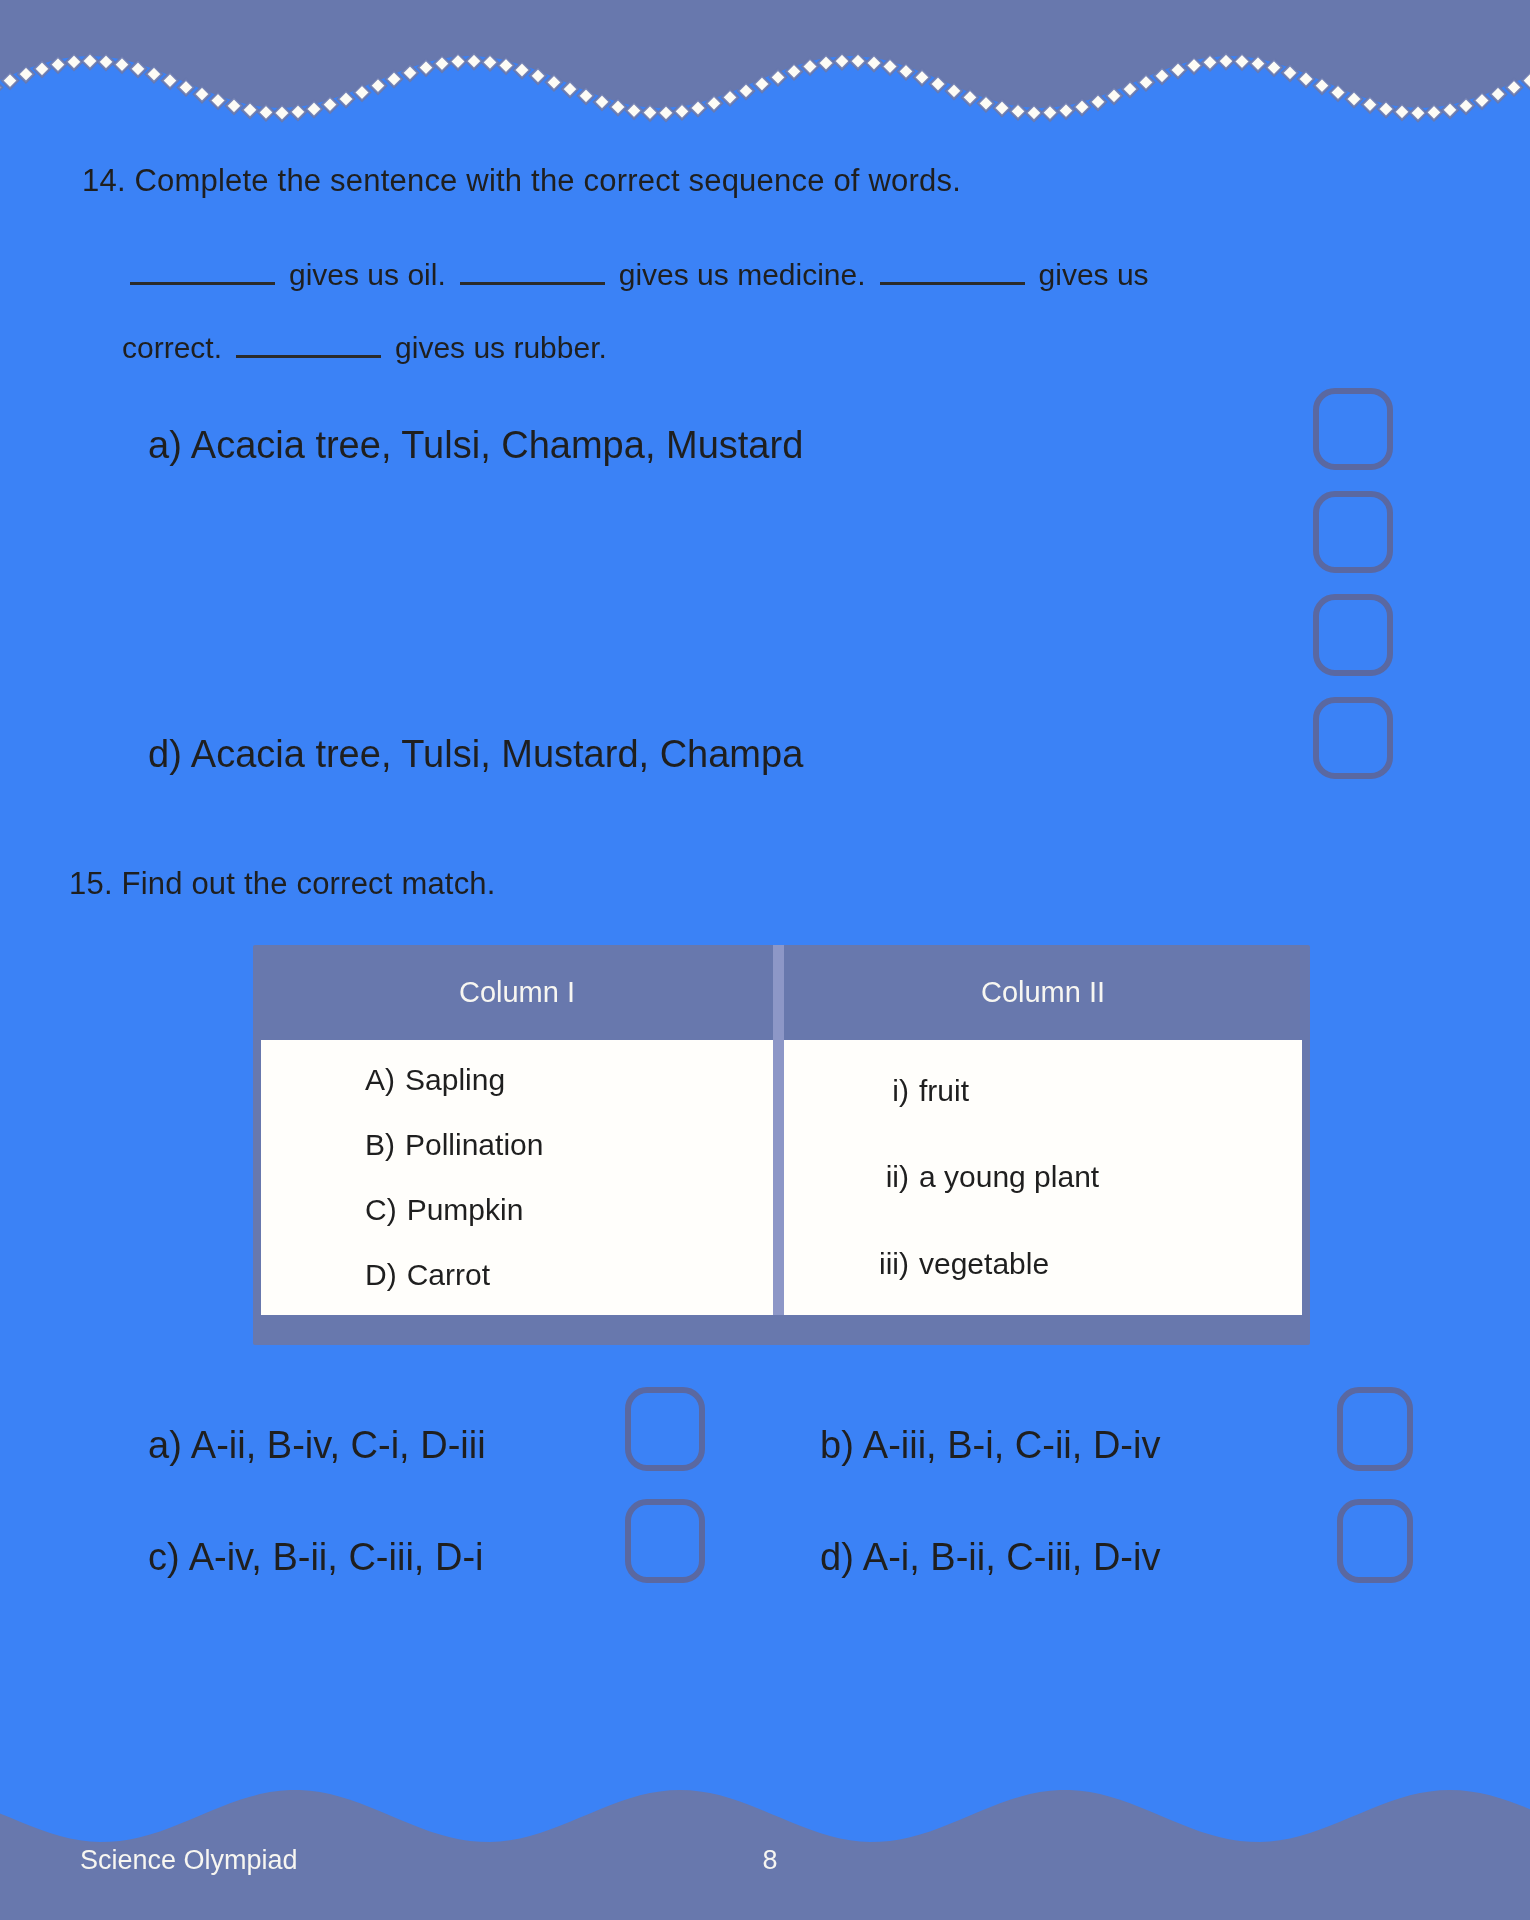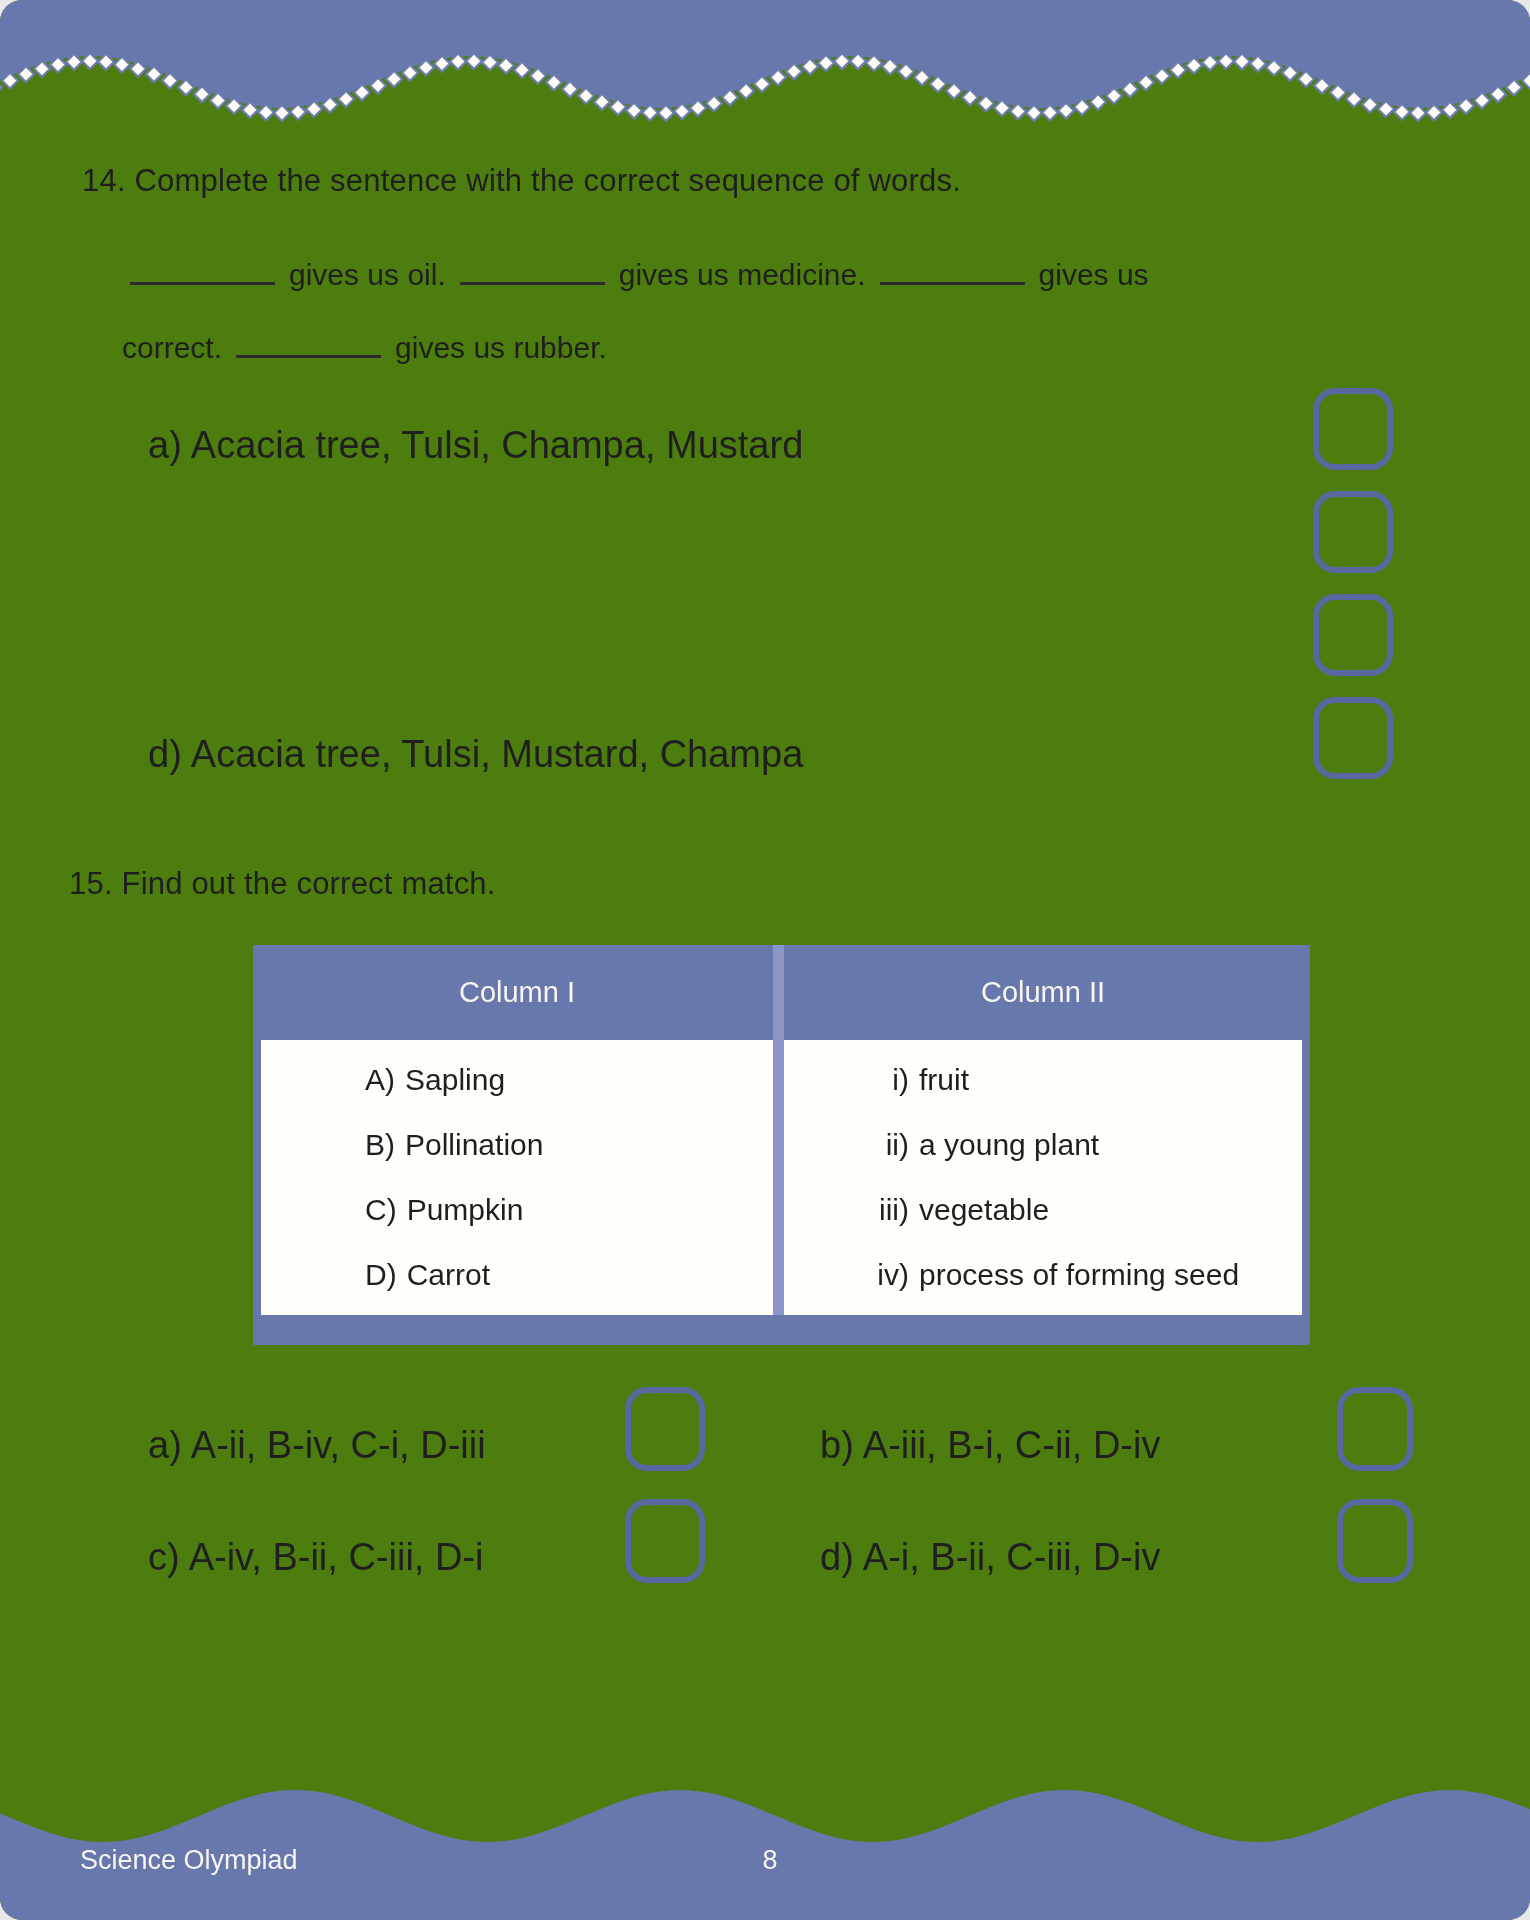--- a/index.html
+++ b/index.html
@@ -1,22 +1,21 @@
 <!DOCTYPE html>
 <html><head>
 <meta charset="utf-8">
 <style>
   html,body{margin:0;padding:0;}
   body{background:#e8e8e8;}
   #page{
     position:relative;width:1530px;height:1920px;overflow:hidden;
-    background:#4d7c0f;
+    background:#3b82f6;
     font-family:"Liberation Sans","DejaVu Sans",sans-serif;
     color:#1f1f1f;
-    border-radius:22px;
   }
   .abs{position:absolute;}
   svg{display:block;}
   .q-title{font-size:31px;font-weight:400;letter-spacing:0.2px;white-space:nowrap;}
   .sentence{font-size:30px;white-space:nowrap;}
   .sentence .seg{margin-right:14px;}
   .blank{
     display:inline-block;width:145px;height:30px;
     border-bottom:3px solid #2b2b2b;margin-right:14px;
   }
@@ -209,24 +208,20 @@
             <span>fruit</span>
           </div>
         <div class="t-row">
             <span class="rkey">ii)</span>
             <span>a young plant</span>
           </div>
         <div class="t-row">
             <span class="rkey">iii)</span>
             <span>vegetable</span>
           </div>
-        <div class="t-row">
-            <span class="rkey">iv)</span>
-            <span>process of forming seed</span>
-          </div>
       </div>
     </div>
   </div>
 
   <div class="abs option" style="left:148px;top:1424px;">
     <span class="olabel">a)</span><span>A-ii, B-iv, C-i, D-iii</span>
   </div>
   <div class="abs option" style="left:820px;top:1424px;">
     <span class="olabel">b)</span><span>A-iii, B-i, C-ii, D-iv</span>
   </div>

